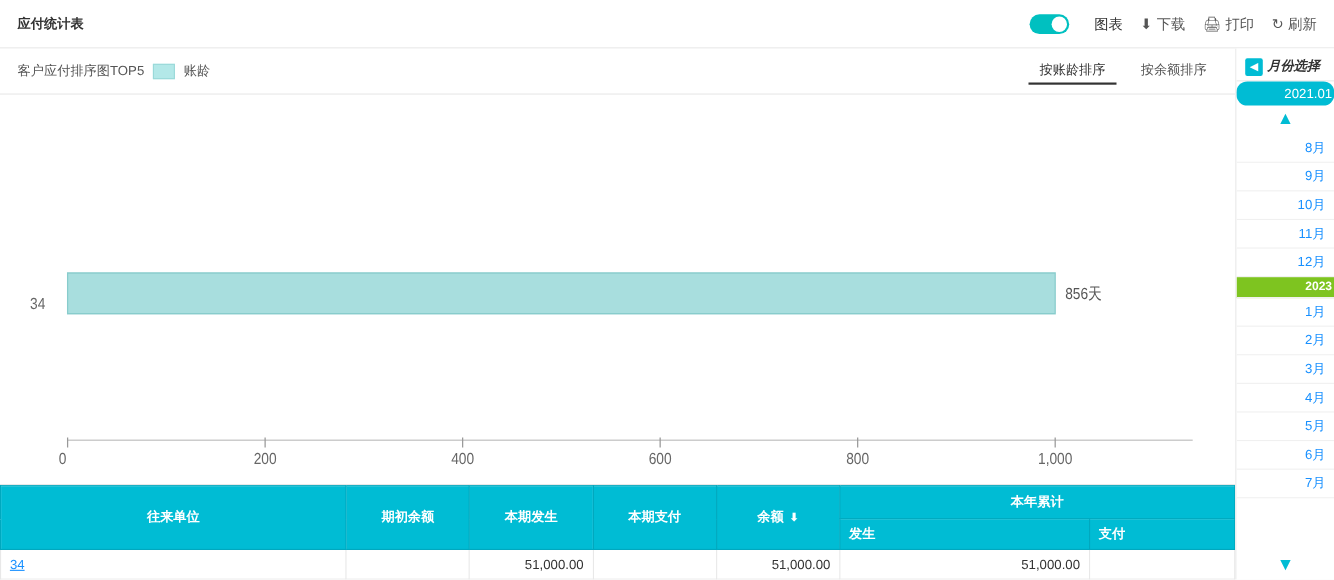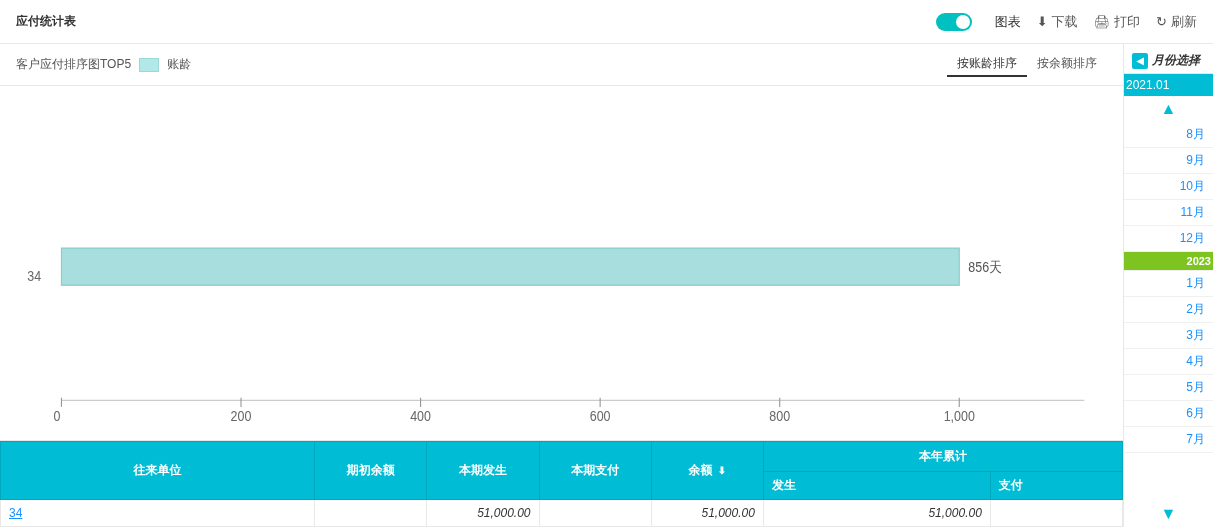--- a/index.html
+++ b/index.html
@@ -20,51 +20,51 @@
     
     .main-content { display: flex; flex: 1; overflow: hidden; }
 
     
     .chart-section { flex: 1; display: flex; flex-direction: column; overflow: hidden; }
 
     
     .chart-header { display: flex; align-items: center; justify-content: space-between; padding: 8px 16px; border-bottom: 1px solid #e8e8e8; }
     .chart-legend { display: flex; align-items: center; gap: 8px; font-size: 12px; color: #555; }
     .legend-box { width: 20px; height: 14px; background: #b3e8e8; border: 1px solid #99d9d9; }
-    .chart-sort { display: flex; gap: 0; }
+    .chart-sort { display: flex; gap: 12px; }
     .sort-btn { padding: 3px 10px; font-size: 12px; cursor: pointer; color: #555; border-bottom: 2px solid transparent; }
     .sort-btn.active { color: #333; border-bottom: 2px solid #333; }
 
     
     .chart-area { flex: 1; padding: 10px 16px 0 16px; position: relative; min-height: 0; }
 
     
     .chart-svg { width: 100%; height: 100%; }
 
     
     .table-section { border-top: 1px solid #e8e8e8; }
     .data-table { width: 100%; border-collapse: collapse; }
     .data-table thead tr.header-row-1 th { background: #00bcd4; color: #fff; text-align: center; padding: 6px 8px; font-size: 12px; border: 1px solid #00a8be; }
     .data-table thead tr.header-row-2 th { background: #00bcd4; color: #fff; text-align: left; padding: 5px 8px; font-size: 12px; border: 1px solid #00a8be; }
     .data-table tbody td { padding: 6px 8px; font-size: 12px; border: 1px solid #e8e8e8; text-align: center; background: #fff; }
     .data-table tbody td.left-align { text-align: left; }
-    .data-table tbody td.right-align { text-align: right; font-style: italic; }
+    .data-table tbody td.right-align { text-align: right; }
     .data-table tbody td a { color: #1890ff; text-decoration: underline; cursor: pointer; }
     .col-unit { width: 28%; }
     .col-period-bal { width: 10%; }
     .col-period-occur { width: 10%; }
     .col-period-pay { width: 10%; }
     .col-balance { width: 10%; }
 
     
     .sidebar { width: 90px; border-left: 1px solid #e8e8e8; display: flex; flex-direction: column; background: #fff; overflow-y: hidden; }
     .sidebar-header { display: flex; align-items: center; padding: 8px 4px 4px 8px; background: #fff; border-bottom: 1px solid #e8e8e8; }
     .sidebar-expand-btn { width: 16px; height: 16px; background: #00bcd4; color: #fff; display: flex; align-items: center; justify-content: center; cursor: pointer; font-size: 10px; border-radius: 2px; margin-right: 4px; flex-shrink: 0; }
     .sidebar-title { font-size: 12px; color: #333; font-weight: bold; white-space: nowrap; font-style: italic; }
-    .sidebar-year-display { background: #00bcd4; color: #fff; text-align: left; padding: 4px 2px; font-size: 12px; }
+    .sidebar-year-display { background: #00bcd4; color: #fff; text-align: right; padding: 4px 2px; font-size: 12px; border-radius: 10px; }
     .sidebar-nav-btn { display: flex; align-items: center; justify-content: center; padding: 4px; cursor: pointer; color: #00bcd4; font-size: 16px; }
     .sidebar-months { display: flex; flex-direction: column; overflow-y: auto; flex: 1; }
     .sidebar-month-item { padding: 4px 8px; font-size: 12px; cursor: pointer; color: #1890ff; text-align: right; border-bottom: 1px solid #f0f0f0; }
     .sidebar-month-item.year-marker { background: #7ec420; color: #fff; font-weight: bold; padding: 3px 2px; font-size: 11px; }
 
     
     .y-label { fill: #666; font-size: 11px; }
     .x-label { fill: #666; font-size: 11px; }
     .bar-label { fill: #555; font-size: 11px; }
   </style>

